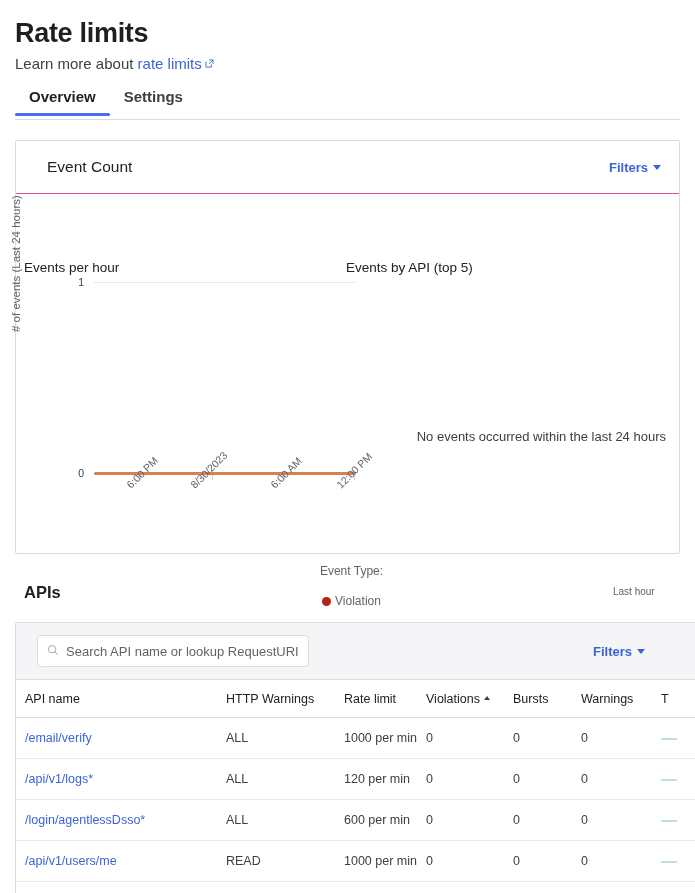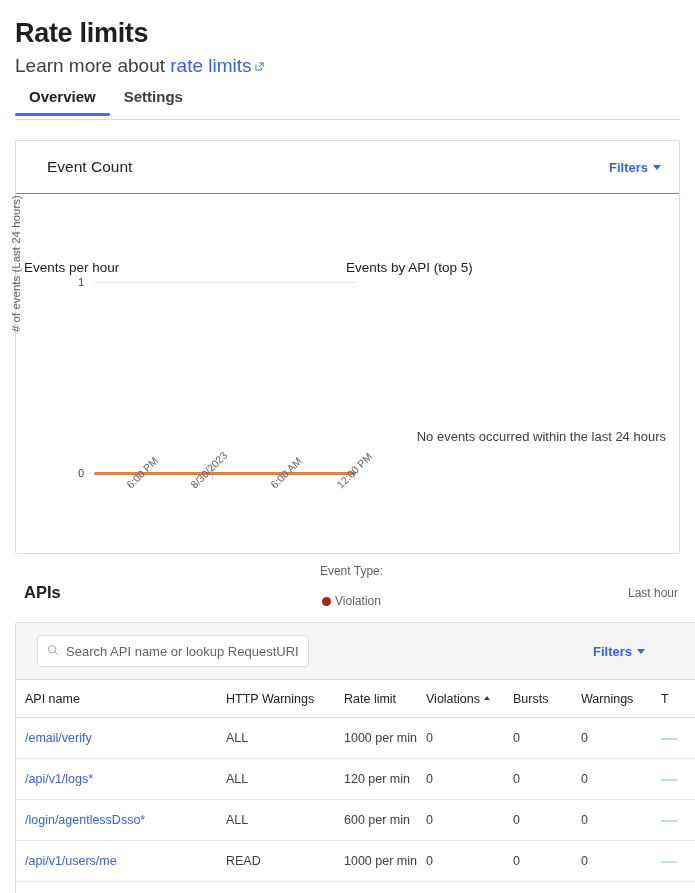--- a/index.html
+++ b/index.html
@@ -13,21 +13,21 @@
   .page { position: relative; width: 695px; height: 893px; }
 
   
   .page-title {
     position: absolute; left: 15px; top: 18px;
     font-size: 27px; font-weight: 700; letter-spacing: -0.3px;
     color: #1f1f1f;
   }
   .learn-line {
     position: absolute; left: 15px; top: 55px;
-    font-size: 19px; color: #3c4043;
+    font-size: 15px; color: #3c4043;
   }
   .learn-line a {
     color: #3b63d8; text-decoration: none;
   }
   .ext-icon {
     display: inline-block; position: relative;
     width: 9px; height: 9px; margin-left: 3px;
     vertical-align: 1px;
   }
   .ext-icon svg { display: block; }
@@ -125,22 +125,22 @@
   }
   .legend-item { display: flex; align-items: center; gap: 4px; }
   .legend-dot { width: 9px; height: 9px; border-radius: 50%; display: inline-block; }
 
   
   #apis-title {
     position: absolute; left: 24px; top: 583px;
     font-size: 16.5px; font-weight: 700; color: #202124;
   }
   #last-hour {
-    position: absolute; left: 628px; top: 586px;
-    font-size: 12px; color: #5f6368; white-space: nowrap;
+    position: absolute; left: 613px; top: 586px;
+    font-size: 10px; color: #5f6368; white-space: nowrap;
   }
 
   #api-card {
     left: 15px; top: 622px; width: 700px; height: 280px;
     overflow: hidden;
   }
   .table-toolbar {
     height: 57px; background: #f5f5f7; border-bottom: 1px solid #dadce0;
     display: flex; align-items: center; justify-content: space-between;
     padding: 0 69px 0 21px;

